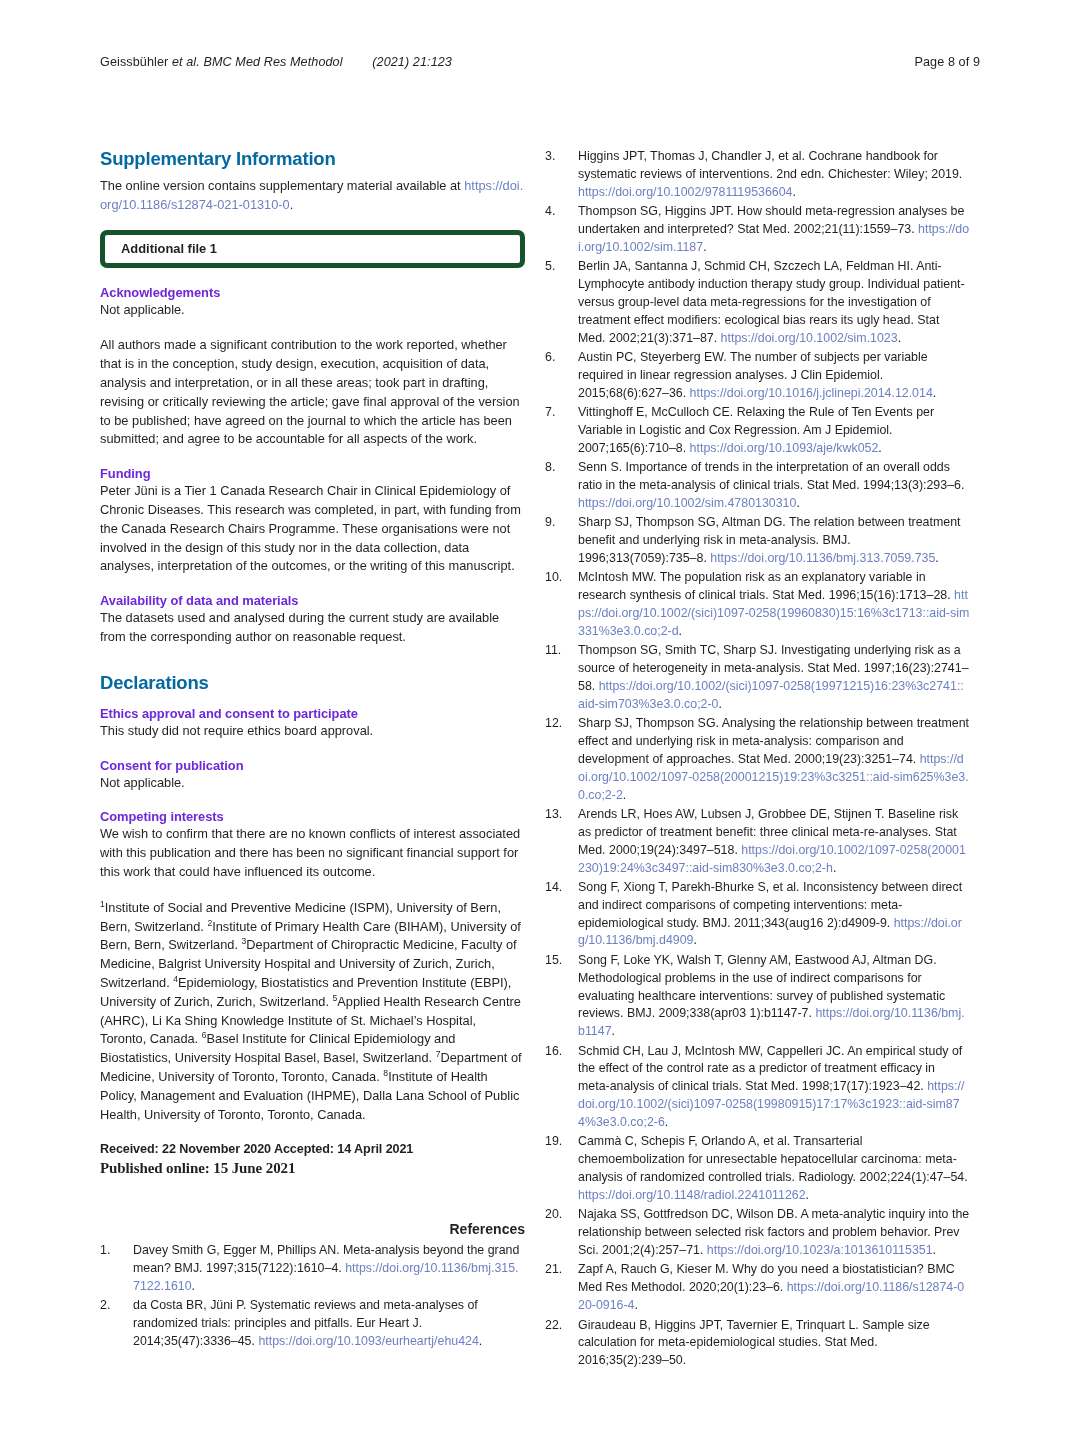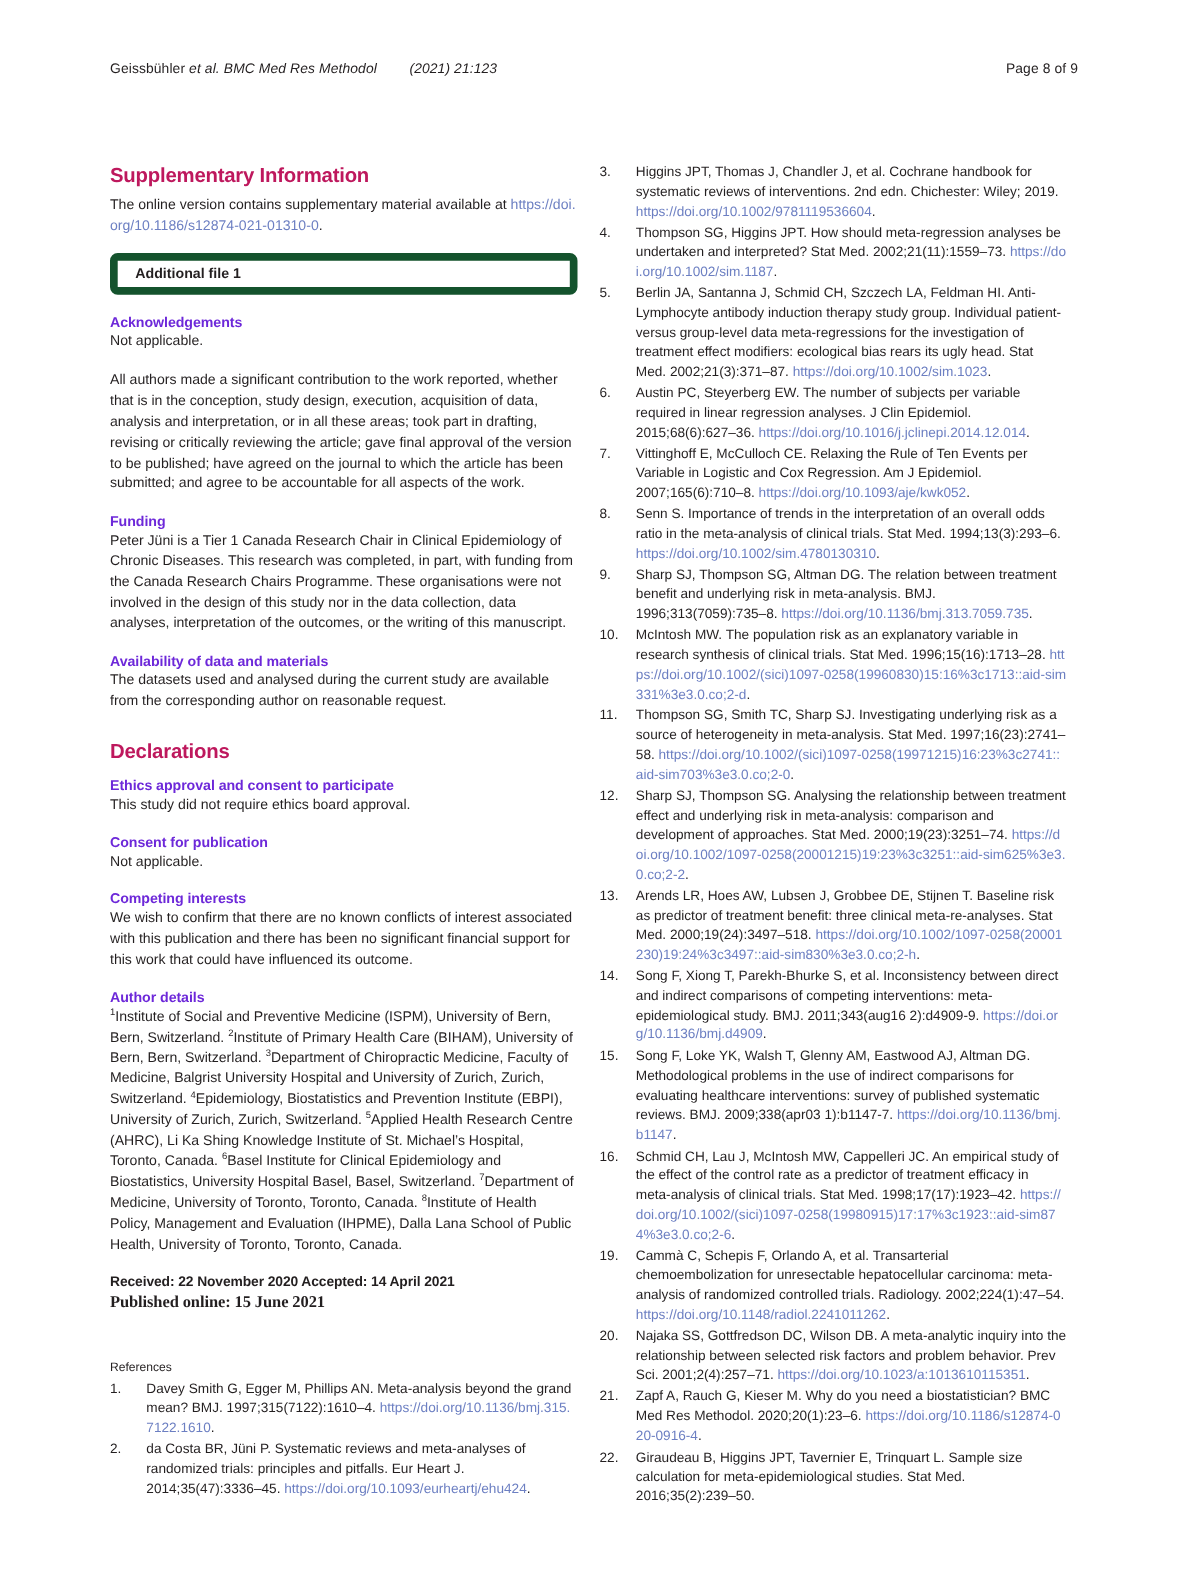--- a/index.html
+++ b/index.html
@@ -53,21 +53,21 @@
     width: 425px;
   }
   .col-left  { left: 0; }
   .col-right { left: 445px; }
 
   h1.sec {
     font-size: 18.5px;
     font-weight: bold;
     margin: 0 0 7px 0;
     letter-spacing: -.2px;
-    color: #be185d;
+    color: #0369a1;
   }
   h2.sub {
     font-size: 12.9px;
     font-weight: bold;
     margin: 0 0 1px 0;
     letter-spacing: -.05px;
     color: #6d28d9;
   }
   p.body {
     font-size: 12.8px;
@@ -81,21 +81,21 @@
 
   a.lnk, .lnk {
     color: #6c7fc2;
     text-decoration: none;
     word-break: break-all;
   }
 
   
   .addfile-box {
     margin: 15px 0 17px 0;
-    border: 7px solid #14532d;
+    border: 5px solid #14532d;
     border-radius: 7px;
     height: 38px;
     display: flex;
     align-items: center;
     padding: 0 16px;
     box-sizing: border-box;
     background: #fff;
   }
   .addfile-box .label {
     font-size: 12.9px;
@@ -117,23 +117,24 @@
   .pub {
     font-family: "Liberation Serif", serif;
     font-size: 15px;
     font-weight: bold;
     margin: 1px 0 0 0;
     letter-spacing: -.1px;
   }
 
   
   h2.refhead {
-    font-size: 11px;
-    font-weight: normal;
+    font-size: 14px;
+    font-weight: bold;
     margin: 0 0 5px 0;
+    text-align: right;
   }
   ol.refs {
     list-style: none;
     margin: 0;
     padding: 0;
   }
   ol.refs > li {
     position: relative;
     padding-left: 33px;
     font-size: 12.4px;
@@ -208,21 +209,20 @@
       <h2 class="sub">Consent for publication</h2>
       <p class="body">Not applicable.</p>
 
       <div class="gap-md"></div>
 
       <h2 class="sub">Competing interests</h2>
       <p class="body">We wish to confirm that there are no known conflicts of interest associated with this publication and there has been no significant financial support for this work that could have influenced its outcome.</p>
 
       <div class="gap-md"></div>
 
-      <h2 class="sub">Author details</h2>
       <p class="body" id="author-details-text"><sup>1</sup>Institute of Social and Preventive Medicine (ISPM), University of Bern, Bern, Switzerland. <sup>2</sup>Institute of Primary Health Care (BIHAM), University of Bern, Bern, Switzerland. <sup>3</sup>Department of Chiropractic Medicine, Faculty of Medicine, Balgrist University Hospital and University of Zurich, Zurich, Switzerland. <sup>4</sup>Epidemiology, Biostatistics and Prevention Institute (EBPI), University of Zurich, Zurich, Switzerland. <sup>5</sup>Applied Health Research Centre (AHRC), Li Ka Shing Knowledge Institute of St. Michael’s Hospital, Toronto, Canada. <sup>6</sup>Basel Institute for Clinical Epidemiology and Biostatistics, University Hospital Basel, Basel, Switzerland. <sup>7</sup>Department of Medicine, University of Toronto, Toronto, Canada. <sup>8</sup>Institute of Health Policy, Management and Evaluation (IHPME), Dalla Lana School of Public Health, University of Toronto, Toronto, Canada.</p>
 
       <div class="gap-md"></div>
 
       <p class="recv">Received: 22 November 2020   Accepted: 14 April 2021</p>
       <p class="pub">Published online: 15 June 2021</p>
 
       <div style="height:44px"></div>
 
       <h2 class="refhead">References</h2>

